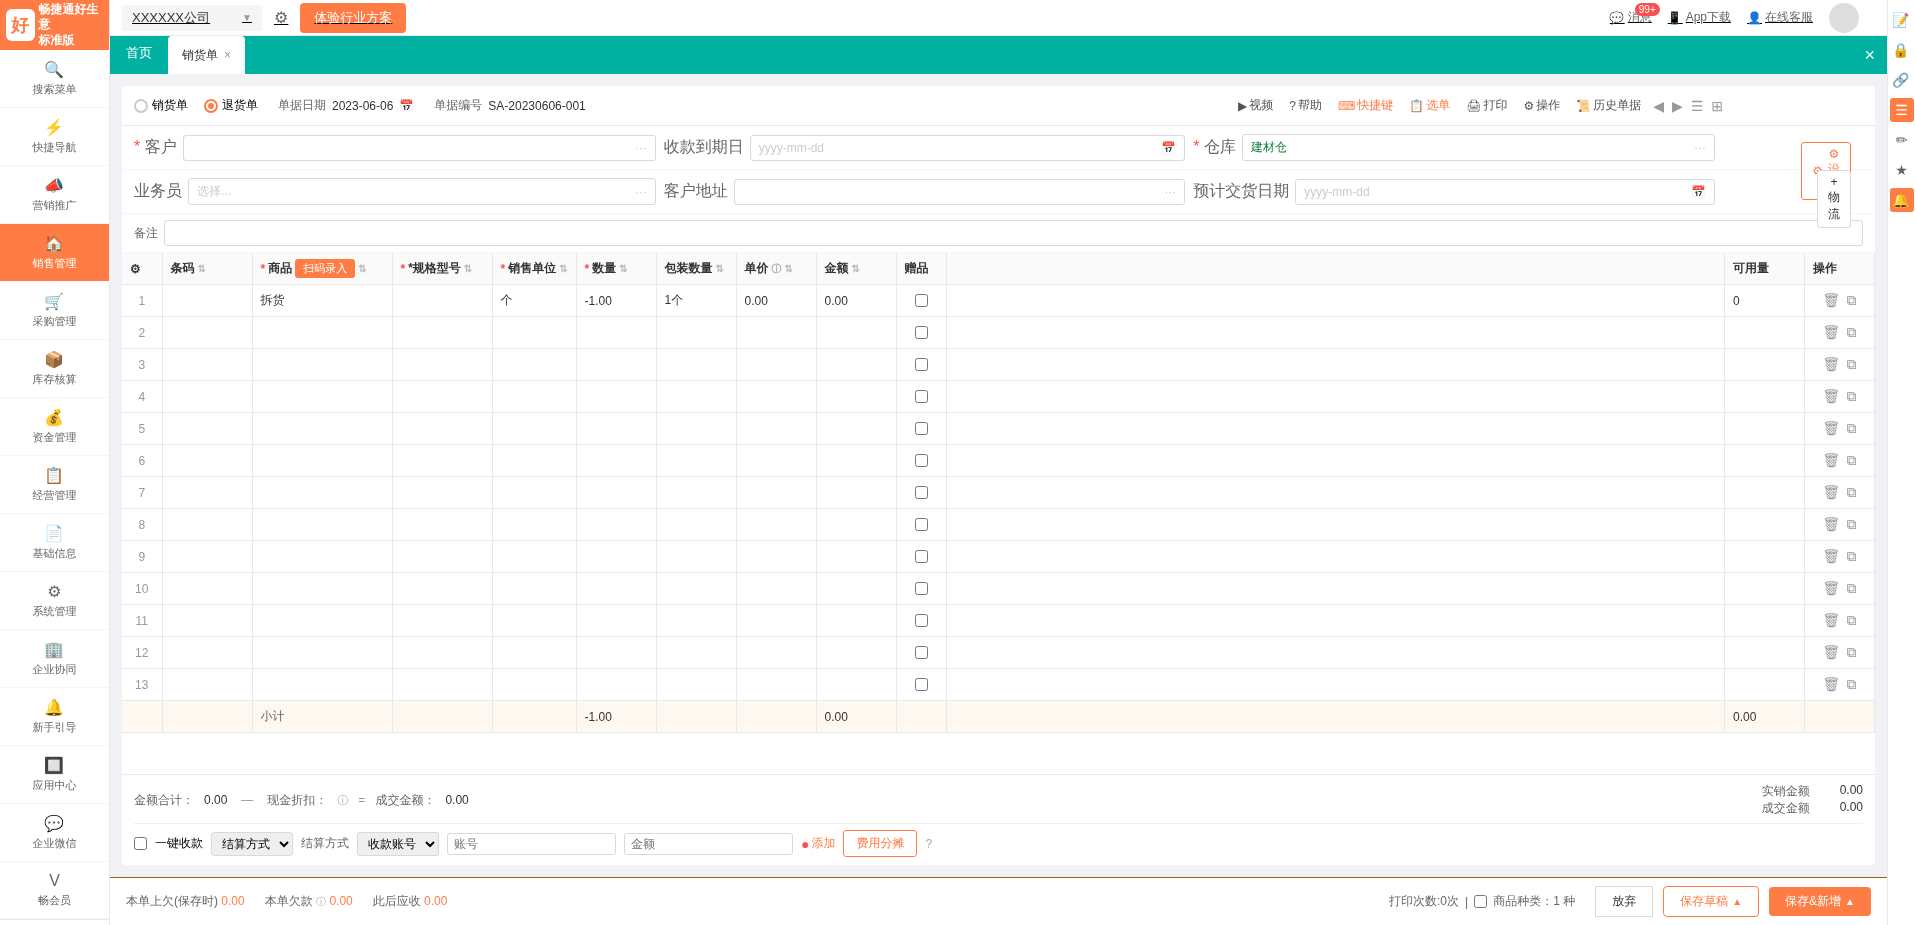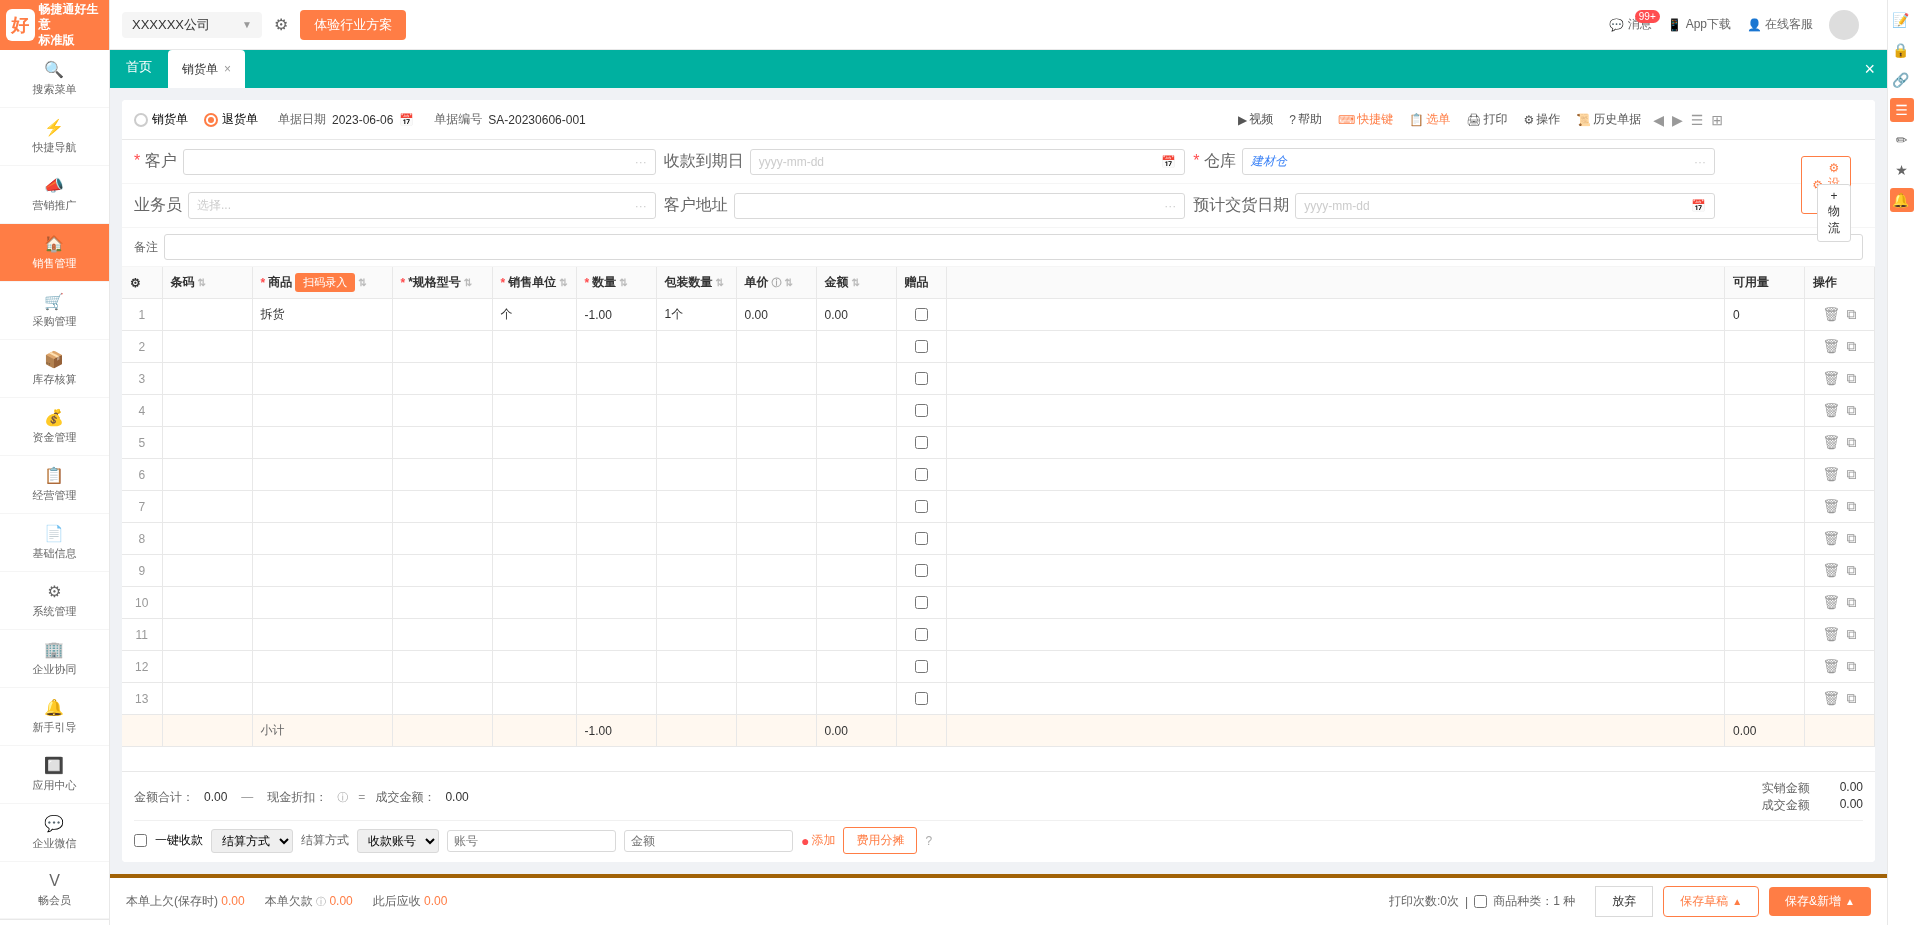--- a/index.html
+++ b/index.html
@@ -13,21 +13,21 @@
     .sidebar-item { display: flex; flex-direction: column; align-items: center; padding: 10px 4px; cursor: pointer; color: #666; border-bottom: 1px solid #f5f5f5; }
     .sidebar-item.active { background: #ff7d45; color: #fff; }
     .sidebar-item .icon { font-size: 16px; margin-bottom: 3px; }
     .sidebar-item .label { font-size: 11px; text-align: center; }
     .sidebar-bottom { margin-top: auto; border-top: 1px solid #e8e8e8; display: flex; justify-content: space-around; padding: 8px 4px; }
 
     
     .main { flex: 1; display: flex; flex-direction: column; overflow: hidden; }
 
     
-    .topbar { height: 50px; background: #fff; display: flex; align-items: center; padding: 0 12px; border-bottom: 1px solid #e8e8e8; gap: 8px; }
+    .topbar { height: 36px; background: #fff; display: flex; align-items: center; padding: 0 12px; border-bottom: 1px solid #e8e8e8; gap: 8px; text-decoration: underline; }
     .topbar-company { display: flex; align-items: center; gap: 4px; background: #f5f5f5; padding: 4px 10px; border-radius: 4px; cursor: pointer; min-width: 140px; }
     .topbar-company-name { font-size: 13px; color: #333; flex: 1; }
     .topbar-company-arrow { color: #999; font-size: 10px; }
     .topbar-gear { font-size: 16px; color: #666; cursor: pointer; padding: 4px; }
     .topbar-trial-btn { background: #ff7d45; color: #fff; border: none; padding: 6px 14px; border-radius: 4px; cursor: pointer; font-size: 13px; }
     .topbar-right { margin-left: auto; display: flex; align-items: center; gap: 16px; }
     .topbar-msg { display: flex; align-items: center; gap: 3px; cursor: pointer; color: #666; position: relative; }
     .topbar-badge { background: #ff4d4f; color: #fff; font-size: 10px; padding: 1px 4px; border-radius: 8px; position: absolute; top: -6px; right: -8px; }
     .topbar-app { display: flex; align-items: center; gap: 3px; cursor: pointer; color: #666; }
     .topbar-service { display: flex; align-items: center; gap: 3px; cursor: pointer; color: #666; }
@@ -90,21 +90,21 @@
     .footer-dash { color: #999; margin: 0 4px; }
 
     .footer-row2 { display: flex; align-items: center; gap: 8px; padding-top: 6px; }
     .footer-checkbox { cursor: pointer; }
     .footer-select { border: 1px solid #d9d9d9; border-radius: 3px; padding: 3px 6px; min-width: 80px; }
     .footer-input { border: 1px solid #d9d9d9; border-radius: 3px; padding: 3px 6px; min-width: 60px; }
     .add-btn { background: transparent; border: none; color: #ff7d45; cursor: pointer; display: flex; align-items: center; gap: 2px; }
     .feny-btn { border: 1px solid #ff7d45; color: #ff7d45; background: transparent; padding: 4px 12px; border-radius: 3px; cursor: pointer; }
 
     
-    .bottom-bar { background: #fff; border-top: 4px solid #a16207; padding: 8px 16px; display: flex; align-items: center; }
+    .bottom-bar { background: #fff; border-top: 1px solid #a16207; padding: 8px 16px; display: flex; align-items: center; }
     .bottom-info { display: flex; gap: 20px; align-items: center; flex: 1; }
     .bottom-info-item { color: #666; }
     .bottom-info-item .highlight { color: #ff7d45; }
     .bottom-actions { display: flex; align-items: center; gap: 10px; }
     .bottom-product-info { margin: 0 20px; display: flex; gap: 6px; align-items: center; color: #666; }
     .btn-abandon { border: 1px solid #d9d9d9; background: #fff; color: #333; padding: 6px 16px; border-radius: 0; cursor: pointer; text-align: center; }
     .btn-save-draft { border: 1px solid #ff7d45; background: #fff; color: #ff7d45; padding: 6px 16px; border-radius: 4px; cursor: pointer; display: flex; align-items: center; gap: 4px; }
     .btn-save-new { background: #ff7d45; color: #fff; border: none; padding: 6px 16px; border-radius: 4px; cursor: pointer; display: flex; align-items: center; gap: 4px; }
     .btn-arrow { font-size: 10px; }
 
@@ -341,21 +341,21 @@
         <div class="field-group">
           <span class="field-label">收款到期日</span>
           <div class="field-value-box">
             <span style="color:#ccc;">yyyy-mm-dd</span>
             <span class="field-calendar">📅</span>
           </div>
         </div>
         <div class="field-group">
           <span class="field-label req">仓库</span>
           <div class="field-value-box">
-            <span style="color:#3b82f6;font-style:italic;">建材仓</span>
+            <span style="color:#15803d;">建材仓</span>
             <span class="more" style="color:#ccc; margin-left:auto;">···</span>
           </div>
         </div>
       </div>
 
       <div class="form-fields-row" style="padding-right:160px;">
         <div class="field-group">
           <span class="field-label">业务员</span>
           <div class="field-value-box">
             <span style="color:#ccc;">选择...</span>

